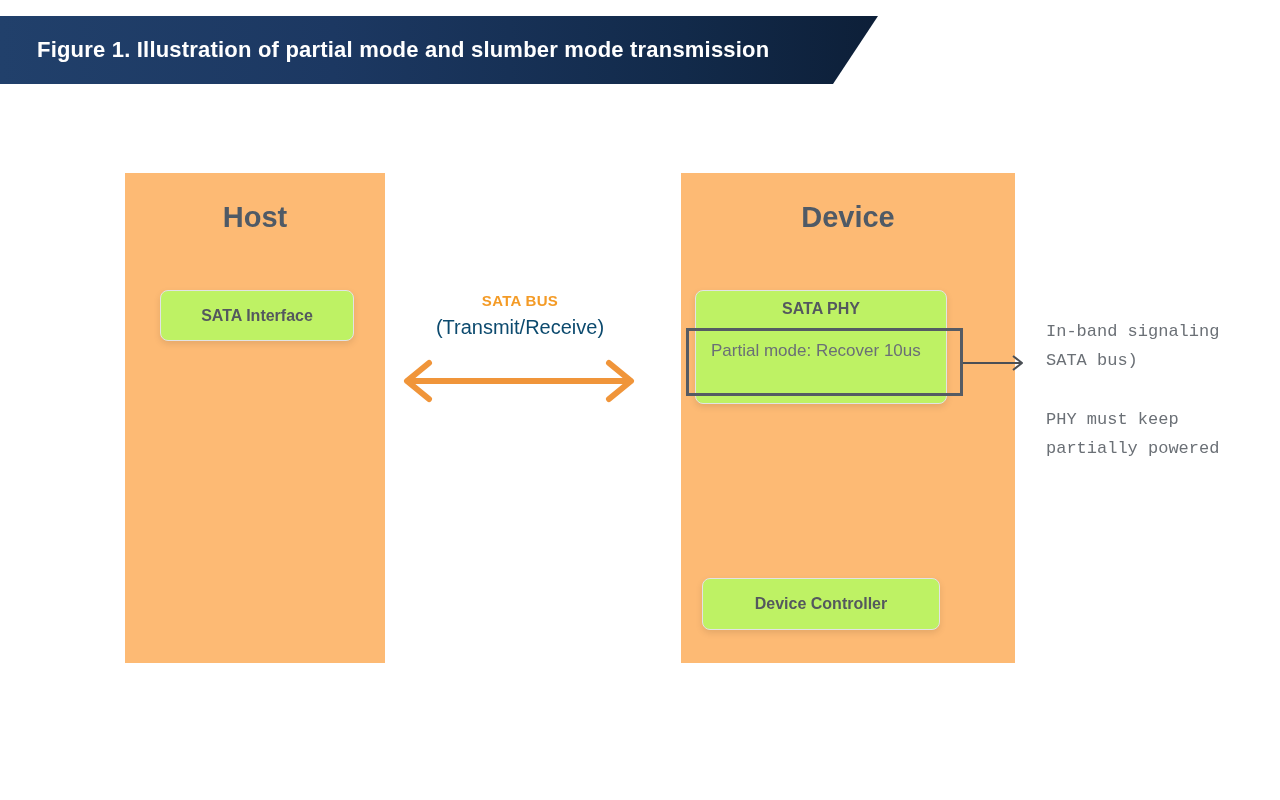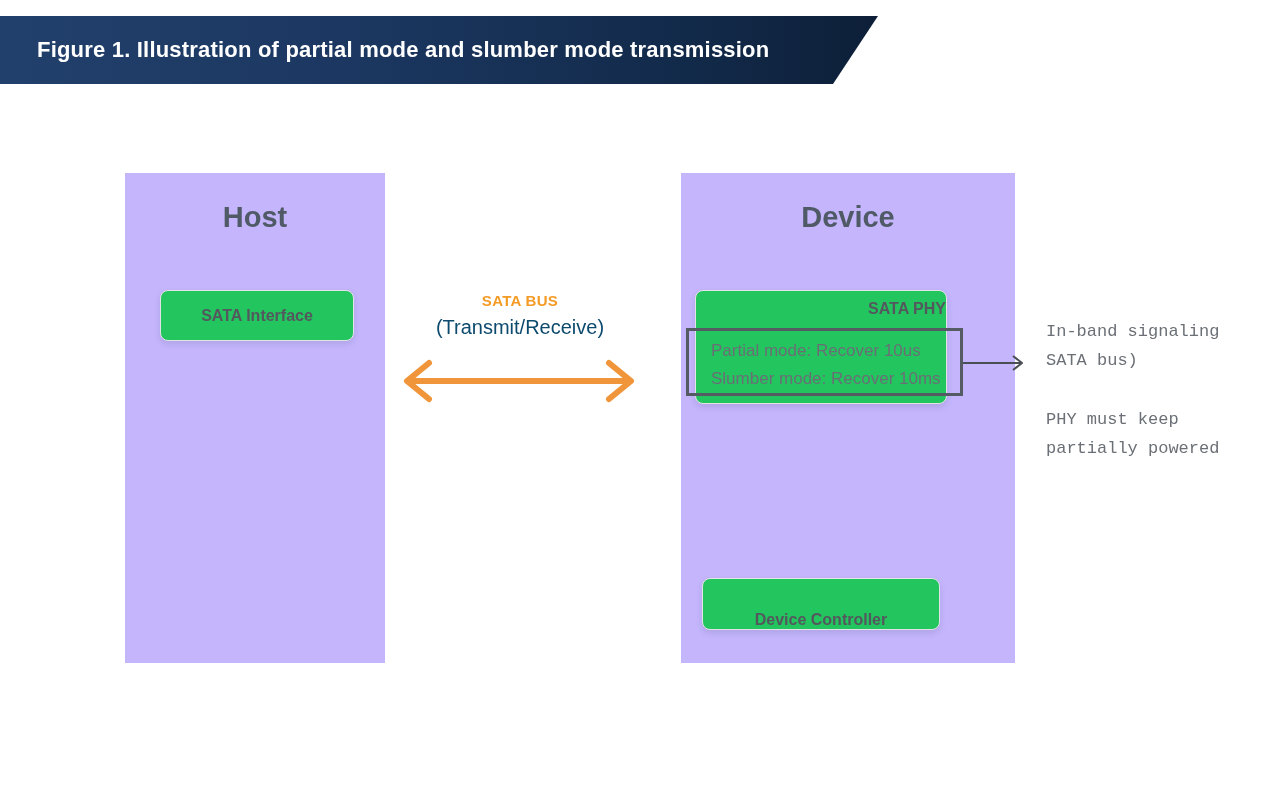--- a/index.html
+++ b/index.html
@@ -14,42 +14,42 @@
     background: linear-gradient(90deg, #21406b 0%, #1c3862 38%, #122a4a 78%, #0d1f38 100%);
     clip-path: polygon(0 0, 100% 0, calc(100% - 45px) 100%, 0 100%);
     display: flex; align-items: center;
   }
   .banner-title {
     color: #ffffff; font-size: 22px; font-weight: bold; letter-spacing: 0.2px;
     padding-left: 37px; white-space: nowrap;
   }
 
   
-  .panel { position: absolute; background: #c4b5fd; }
+  .panel { position: absolute; background: #fdba74; }
   .panel-host   { left: 125px; top: 173px; width: 260px; height: 490px; }
   .panel-device { left: 653px; top: 173px; width: 334px; height: 490px; margin-left: 28px; }
   .panel-title {
     position: absolute; left: 0; right: 0; top: 28px; text-align: center;
     color: #4f5a66; font-size: 29px; font-weight: bold;
   }
 
   
   .white-box {
-    position: absolute; background: #22c55e; border: 1px solid #e2e3e5;
+    position: absolute; background: #bef264; border: 1px solid #e2e3e5;
     border-radius: 8px; box-shadow: 0 3px 7px rgba(0,0,0,0.10);
   }
   .white-box-label {
     color: #54585e; font-size: 16px; font-weight: bold; text-align: center;
   }
   .box-sata-interface { left: 160px; top: 290px; width: 194px; height: 51px;
     display: flex; align-items: center; justify-content: center; }
   .box-sata-phy { left: 695px; top: 290px; width: 252px; height: 114px; }
-  .box-sata-phy .white-box-label { position: absolute; left: 0; right: 0; top: 9px; text-align: right; }
+  .box-sata-phy .white-box-label { position: absolute; left: 0; right: 0; top: 9px; }
   .box-device-controller { left: 702px; top: 578px; width: 238px; height: 52px;
-    display: flex; align-items: flex-end; justify-content: center; }
+    display: flex; align-items: center; justify-content: center; }
 
   
   .modes-box {
     position: absolute; left: 686px; top: 328px; width: 277px; height: 68px;
     border: 3px solid #555b63; padding: 6px 0 0 22px;
   }
   .mode-line { color: #6a6f76; font-size: 17px; line-height: 28px; white-space: nowrap; }
 
   
   .bus-labels { position: absolute; left: 400px; top: 292px; width: 240px; text-align: center; }
@@ -97,21 +97,20 @@
   <div class="panel panel-device">
     <div class="panel-title">Device</div>
   </div>
 
   <div class="white-box box-sata-phy">
     <div class="white-box-label">SATA PHY</div>
   </div>
 
   <div class="modes-box">
     <div class="mode-line">Partial mode: Recover 10us</div>
-    <div class="mode-line">Slumber mode: Recover 10ms</div>
   </div>
 
   <div class="white-box box-device-controller">
     <div class="white-box-label">Device Controller</div>
   </div>
 
   <div class="connector">
     <svg width="68" height="20" viewBox="0 0 68 20">
       <line x1="0" y1="10" x2="58" y2="10" stroke="#4a4f55" stroke-width="2"></line>
       <polyline points="50,3 59,10 50,17" fill="none" stroke="#4a4f55" stroke-width="2" stroke-linejoin="round"></polyline>

